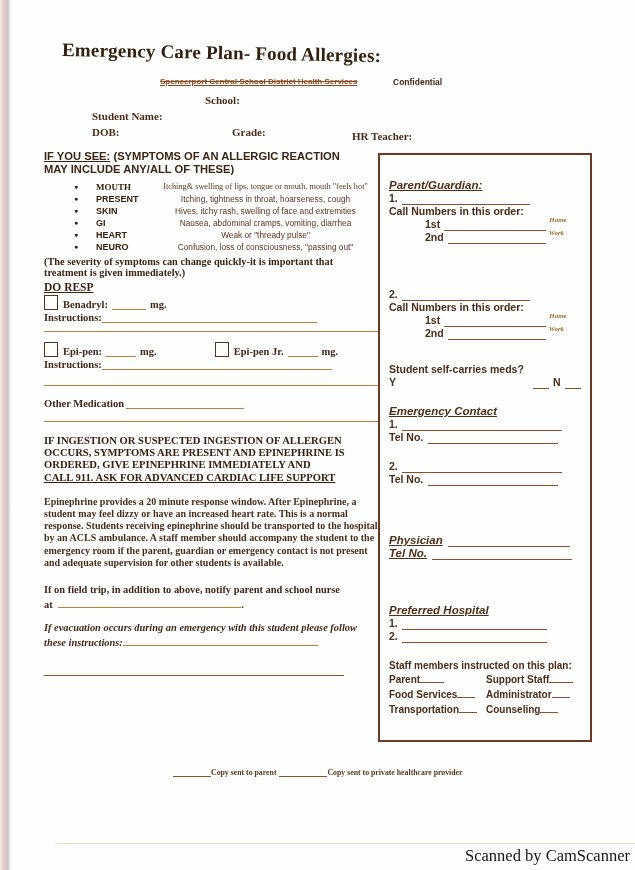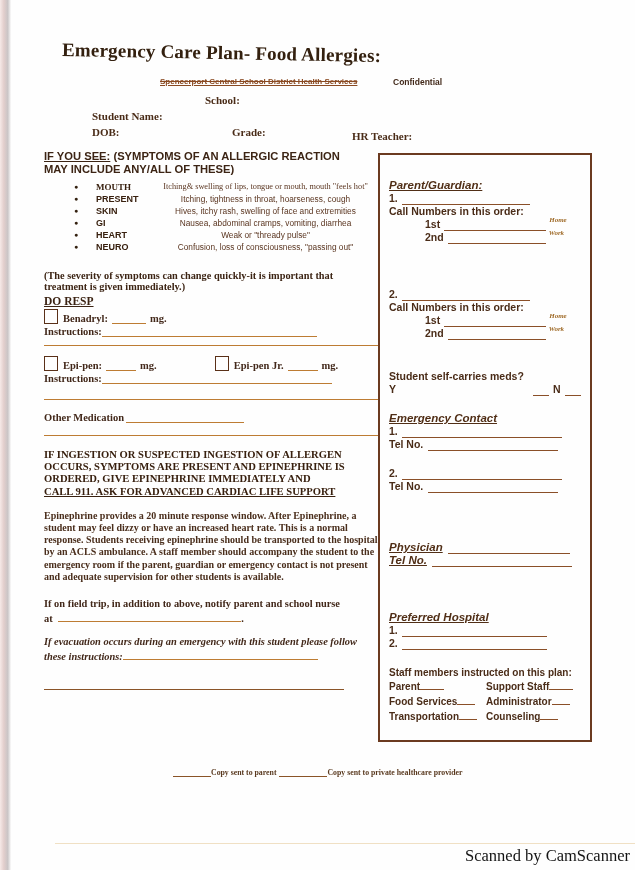--- a/index.html
+++ b/index.html
@@ -30,21 +30,21 @@
   .sym-heading{font-family:"Liberation Sans",sans-serif;font-weight:bold;font-size:11.2px;
     line-height:13px;color:#3c2414;}
   .sym-heading .u{text-decoration:underline;}
   .bullets{margin-top:6px;}
   .bullet-row{display:flex;font-family:"Liberation Sans",sans-serif;font-size:8.3px;
     line-height:10.5px;margin:1.5px 0;color:#5a3520;}
   .bullet-row.serif-row{font-family:"Liberation Serif",serif;}
   .bullet-dot{margin-left:30px;width:22px;font-size:7px;color:#33200f;line-height:10.5px;}
   .bullet-label{width:57px;font-weight:bold;font-size:9px;color:#38200f;}
   .bullet-desc{flex:1;text-align:center;}
-  .severity{font-weight:bold;font-size:10.3px;line-height:11.6px;margin-top:17px;color:#3c2414;}
+  .severity{font-weight:bold;font-size:10.3px;line-height:11.6px;margin-top:3px;color:#3c2414;}
   .dothis{font-weight:bold;font-size:11.5px;text-decoration:underline;margin-top:2px;color:#3c2414;}
   .med-row{margin-top:2px;font-size:10.5px;font-weight:bold;color:#42281a;
     display:flex;align-items:flex-end;}
   .checkbox{width:12px;height:13px;border:1.6px solid #5a3018;display:inline-block;
     margin-right:5px;flex:none;}
   .blank{display:inline-block;border-bottom:1.3px solid #bd7c33;height:11px;vertical-align:baseline;}
   .inst-row{font-size:10.5px;font-weight:bold;color:#42281a;display:flex;align-items:flex-end;margin-top:1px;}
   .divider{border-top:1.7px solid #bd7c33;margin-top:8px;}
   .standalone-line{border-top:1.5px solid #bd7c33;}
   .warning{font-weight:bold;font-size:10.6px;line-height:12.3px;margin-top:13px;color:#38200f;}
@@ -224,21 +224,21 @@
     <span class="ord-label">1st</span>
     <span class="p-blank" style="width:102px;"></span>
     <span class="tag">Home</span>
   </div>
   <div class="ord-row">
     <span class="ord-label">2nd</span>
     <span class="p-blank" style="width:98px;"></span>
     <span class="tag">Work</span>
   </div>
 
-  <div class="p-row" style="margin-top:30px;">
+  <div class="p-row" style="margin-top:23px;">
     <span>Student self-carries meds? Y</span>
     <span class="p-blank" style="width:17px;margin:0 4px;"></span>
     <span>N</span>
     <span class="p-blank" style="width:17px;margin-left:4px;"></span>
   </div>
 
   <div class="panel-h" style="margin-top:16px;">Emergency Contact</div>
   <div class="p-row">
     <span>1.</span>
     <span class="p-blank" style="width:160px;margin-left:4px;"></span>

